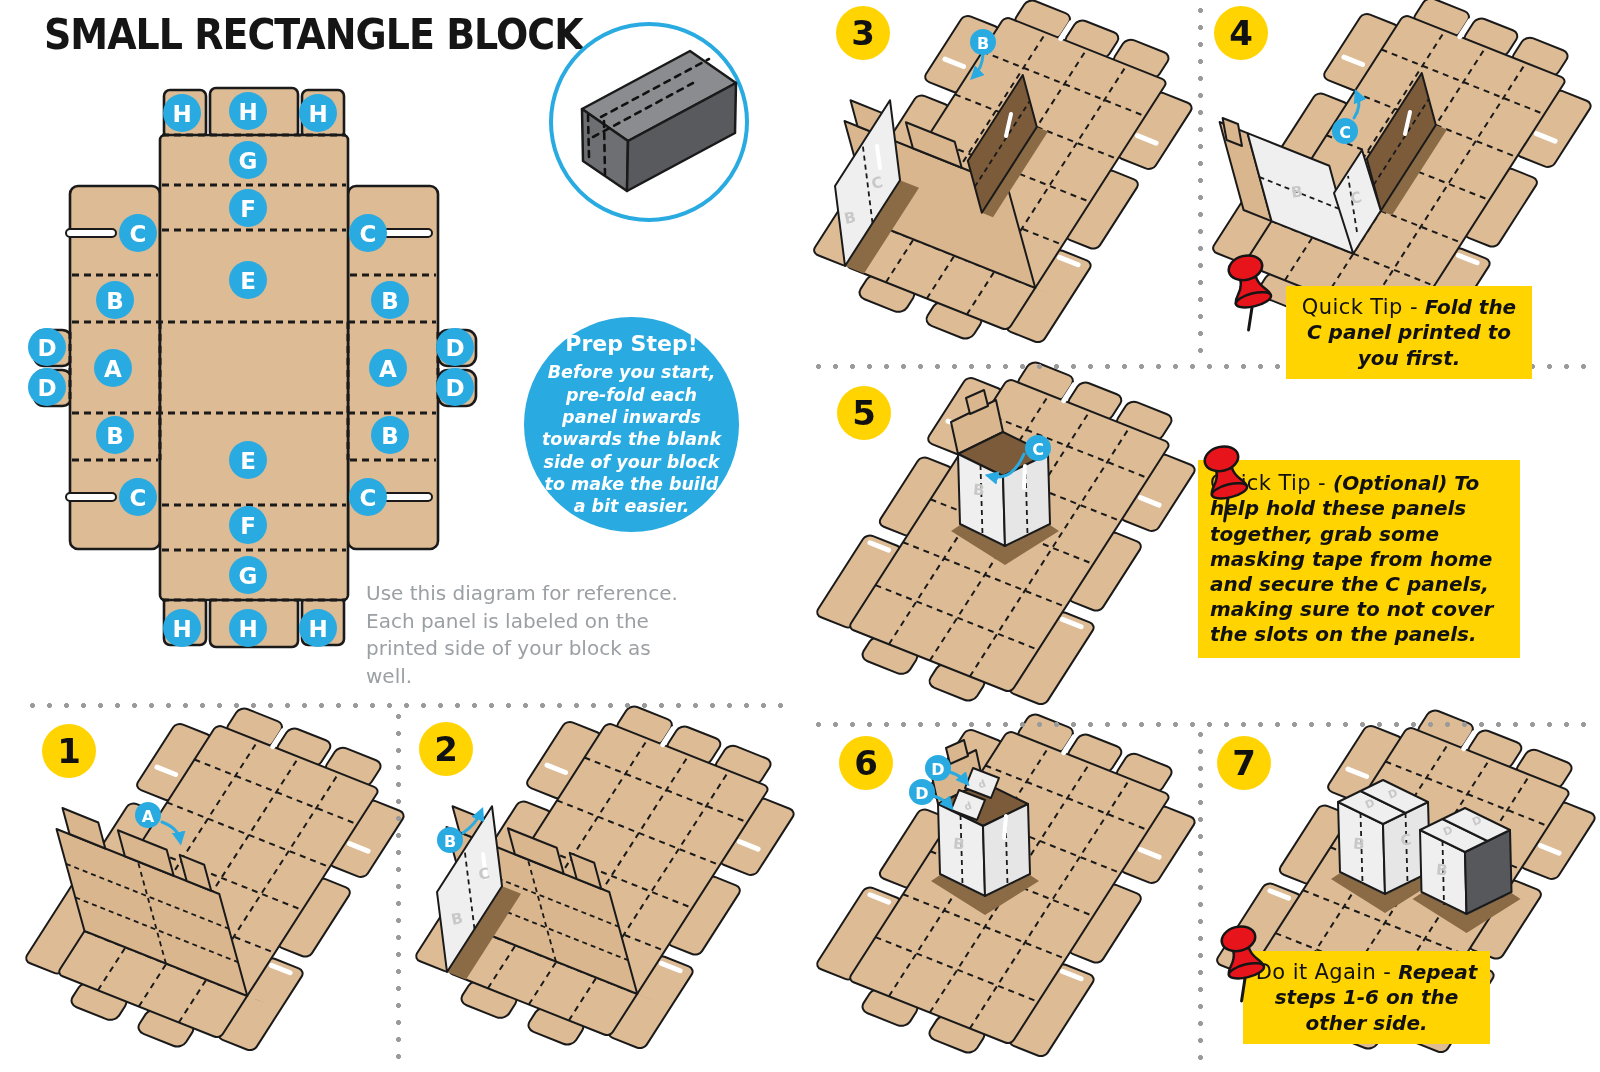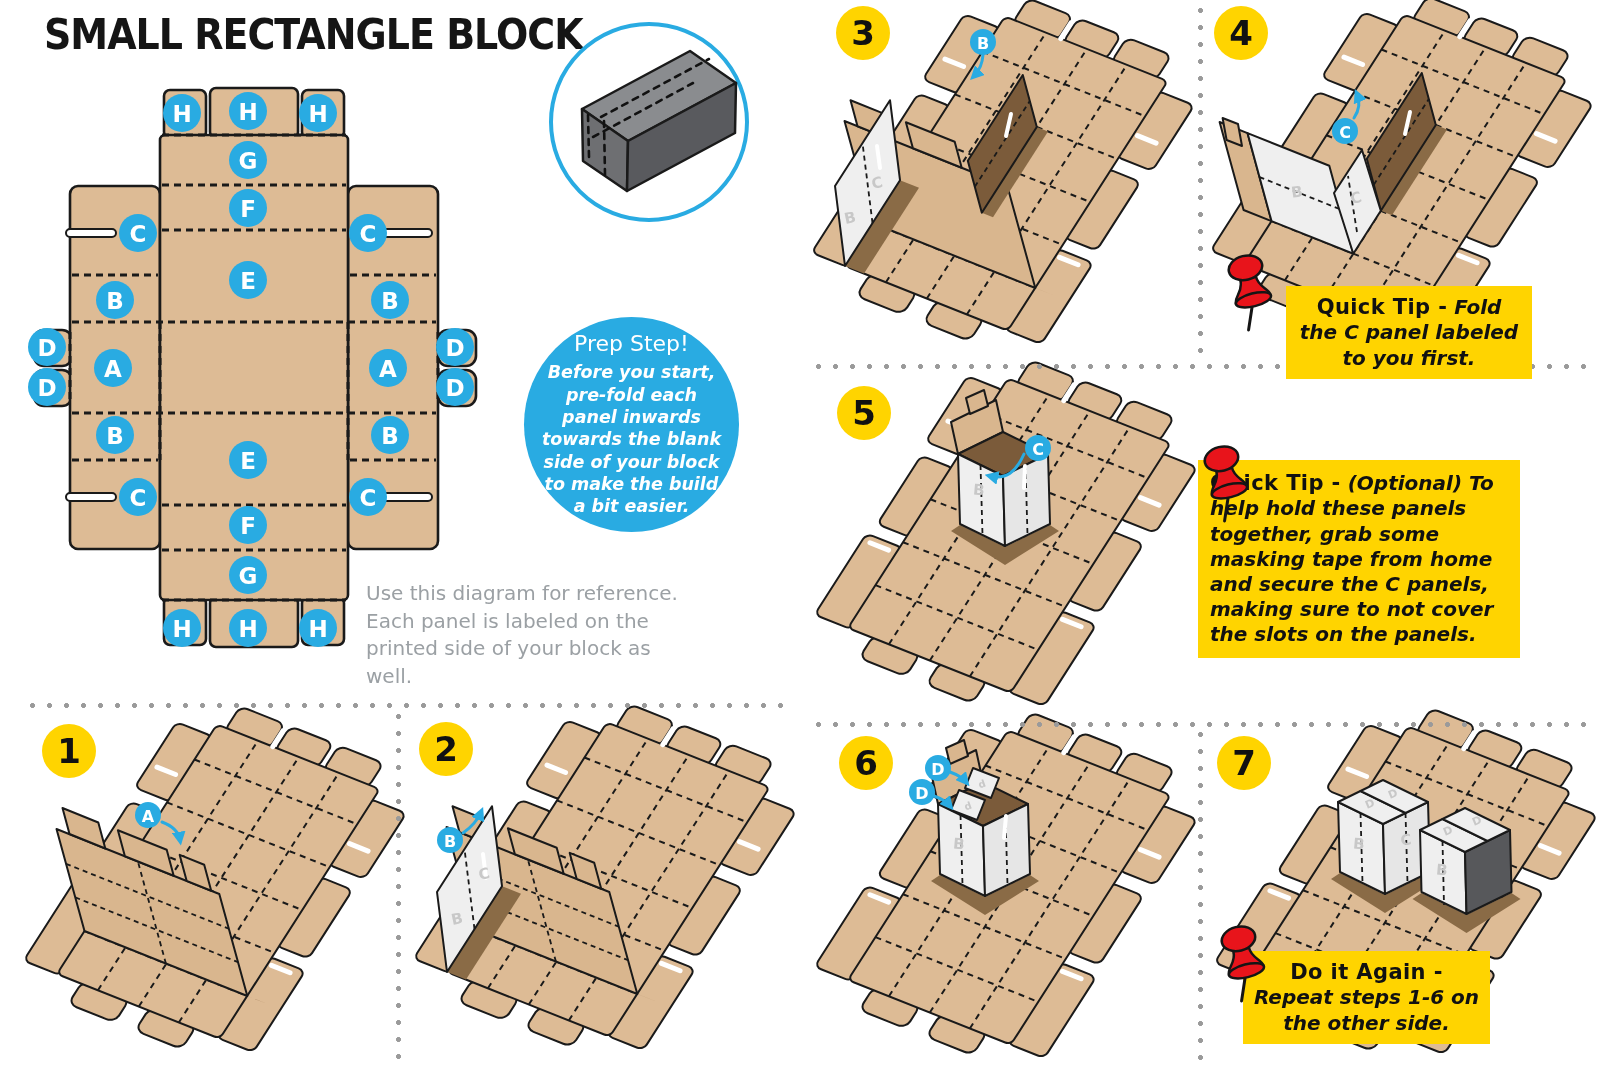--- a/index.html
+++ b/index.html
@@ -10,28 +10,28 @@
   }
   html,body{margin:0;padding:0}
   body{width:1600px;height:1072px;position:relative;background:#fff;overflow:hidden;
        font-family:"DejaVu Sans",sans-serif}
   .abs{position:absolute}
   .title{left:44px;top:10px;font-weight:800;font-size:38px;letter-spacing:-1px;color:#151515;
          transform:scaleY(1.1);transform-origin:left top;white-space:nowrap}
   .prep{left:524px;top:317px;width:215px;height:215px;border-radius:50%;background:var(--blue);
         color:#fff;text-align:center;display:flex;flex-direction:column;justify-content:center;
         padding:12px;box-sizing:border-box}
-  .prep h3{margin:0 0 5px;font-size:22px;font-weight:400}
+  .prep h3{margin:0 0 5px;font-size:22px;font-weight:700}
   .prep p{margin:0;font-style:italic;font-weight:600;font-size:17.5px;line-height:1.28}
   .note{left:366px;top:580px;width:334px;font-size:20px;line-height:1.38;color:var(--gtext)}
   .badge{width:54px;height:54px;border-radius:50%;background:var(--yellow);color:#111;
          font-weight:800;font-size:34px;line-height:54px;text-align:center;z-index:5}
   .tip{background:var(--yellow);color:#111;font-style:italic;font-weight:600;font-size:20px;
        line-height:1.26;padding:8px 10px;box-sizing:border-box;z-index:6}
-  .tip .tt{font-style:normal;font-weight:700;font-size:21px;letter-spacing:.4px}
+  .tip .tt{font-style:normal;font-weight:400;font-size:21px;letter-spacing:.4px}
   .tip .b{font-weight:800}
   .tip4{left:1286px;top:286px;width:246px;text-align:center}
   .tip5{left:1198px;top:460px;width:322px;padding:10px 12px;text-align:left}
   .tip7{left:1243px;top:951px;width:247px;text-align:center}
   .dotH{height:5px;background-image:radial-gradient(circle at 2.5px 2.5px,var(--dot) 2.2px,transparent 2.7px);
         background-size:17px 5px;background-repeat:repeat-x;z-index:4}
   .dotV{width:5px;background-image:radial-gradient(circle at 2.5px 2.5px,var(--dot) 2.2px,transparent 2.7px);
         background-size:5px 17px;background-repeat:repeat-y;z-index:4}
   svg{position:absolute;overflow:visible}
   .otl{fill:var(--card);stroke:var(--ink);stroke-width:2;stroke-linejoin:round;vector-effect:non-scaling-stroke}
@@ -415,21 +415,21 @@
       <text class="gly" font-size="15" transform="translate(210,122) rotate(-6)">C</text>
       <text class="gly" font-size="11" transform="translate(174,86) rotate(-22)">D</text>
       <text class="gly" font-size="11" transform="translate(197,76) rotate(-22)">D</text>
       <text class="gly" font-size="15" transform="translate(246,152) rotate(5)">B</text>
       <text class="gly" font-size="11" transform="translate(252,113) rotate(-22)">D</text>
       <text class="gly" font-size="11" transform="translate(281,103) rotate(-22)">D</text>
     </g>
 </svg>
 
 <div class="abs tip tip4">
-  <span class="tt">Quick Tip -</span><span><span> Fold the </span><span class="b">C</span><span> panel labeled to you first.</span></span>
+  <span class="tt">Quick Tip -</span><span><span> Fold the </span><span class="b">C</span><span> panel printed to you first.</span></span>
 </div>
 <div class="abs tip tip5">
   <span class="tt">Quick Tip -</span><span><span> (Optional) To help hold these panels together, grab some masking tape from home and secure the </span><span class="b">C</span><span> panels, making sure to not cover the slots on the panels.</span></span>
 </div>
 <div class="abs tip tip7">
   <span class="tt">Do it Again -</span><span><span>  Repeat steps </span><span class="b">1-6</span><span> on the other side.</span></span>
 </div>
 
 <svg class="abs" style="left:1220px;top:250px;z-index:7" width="64" height="88" viewBox="0 0 64 88">
   <g transform="rotate(-14 32 44)">

